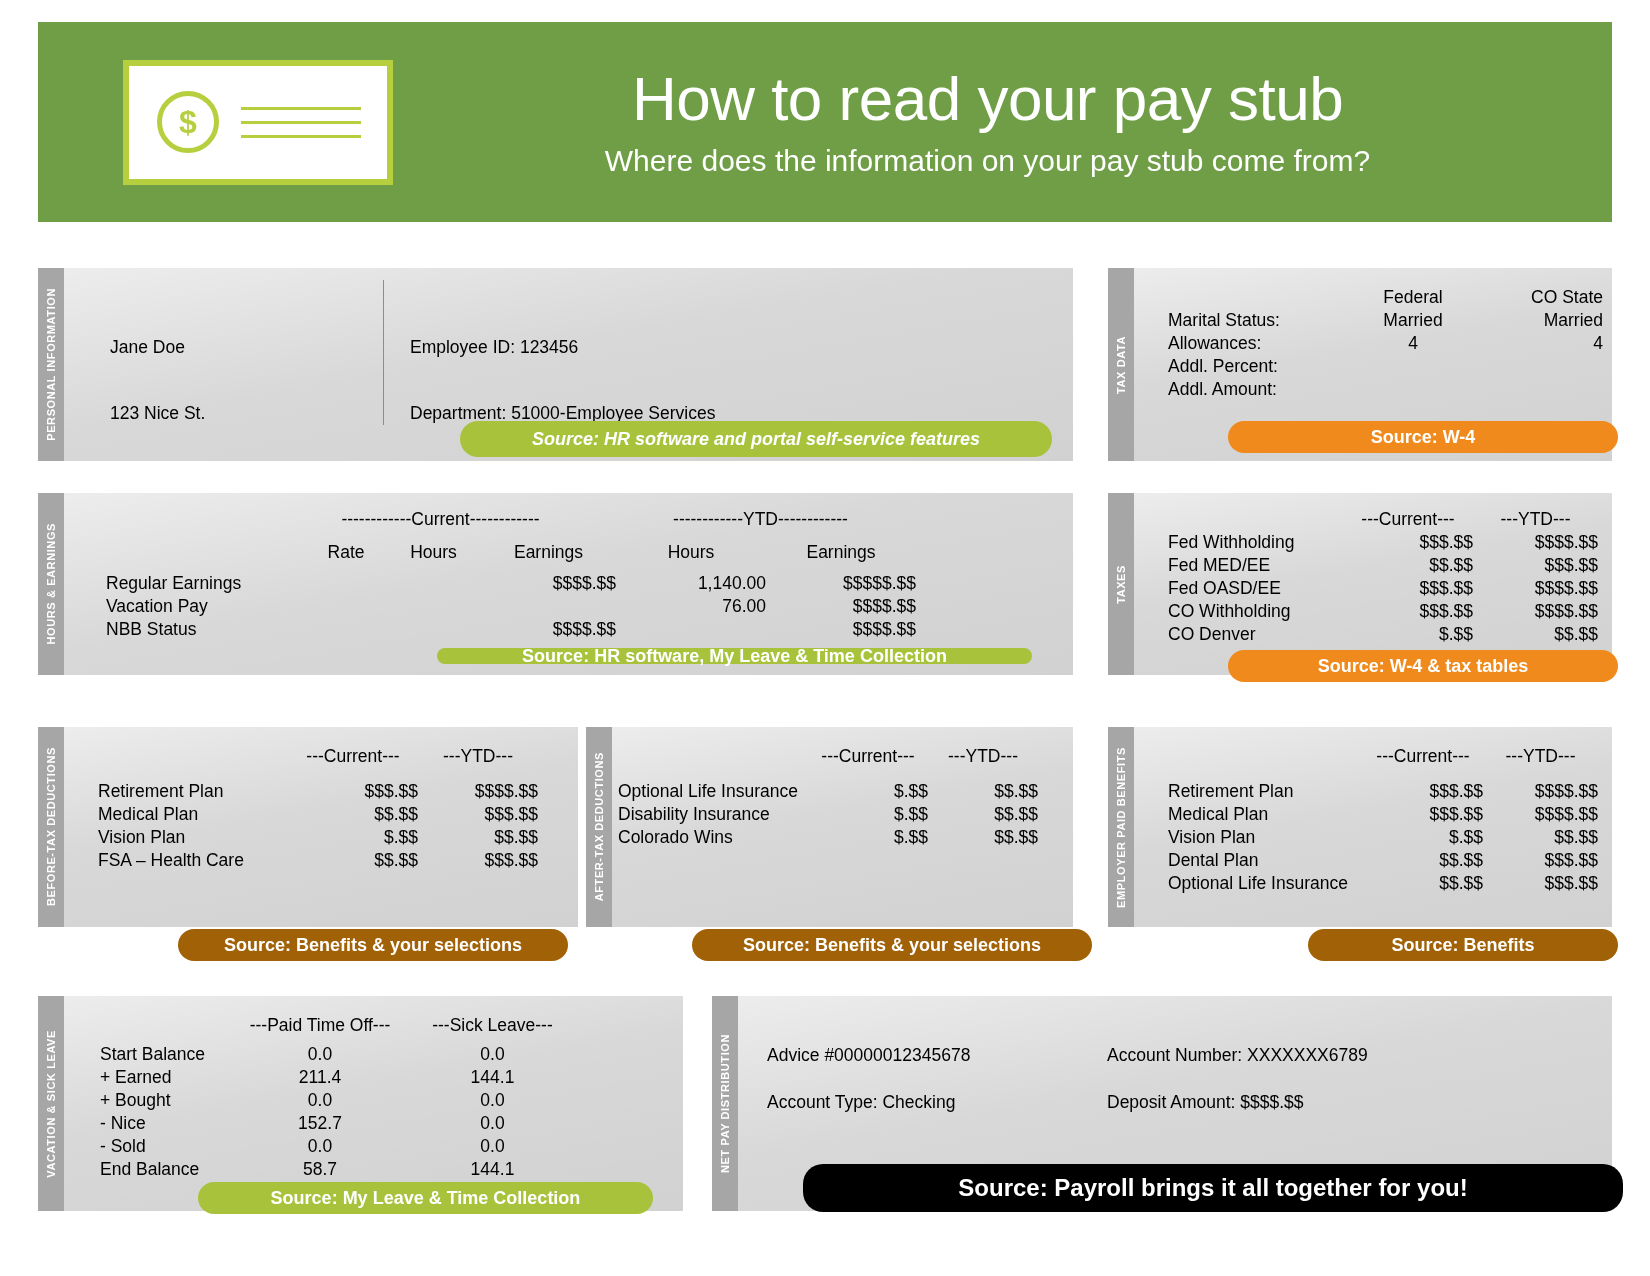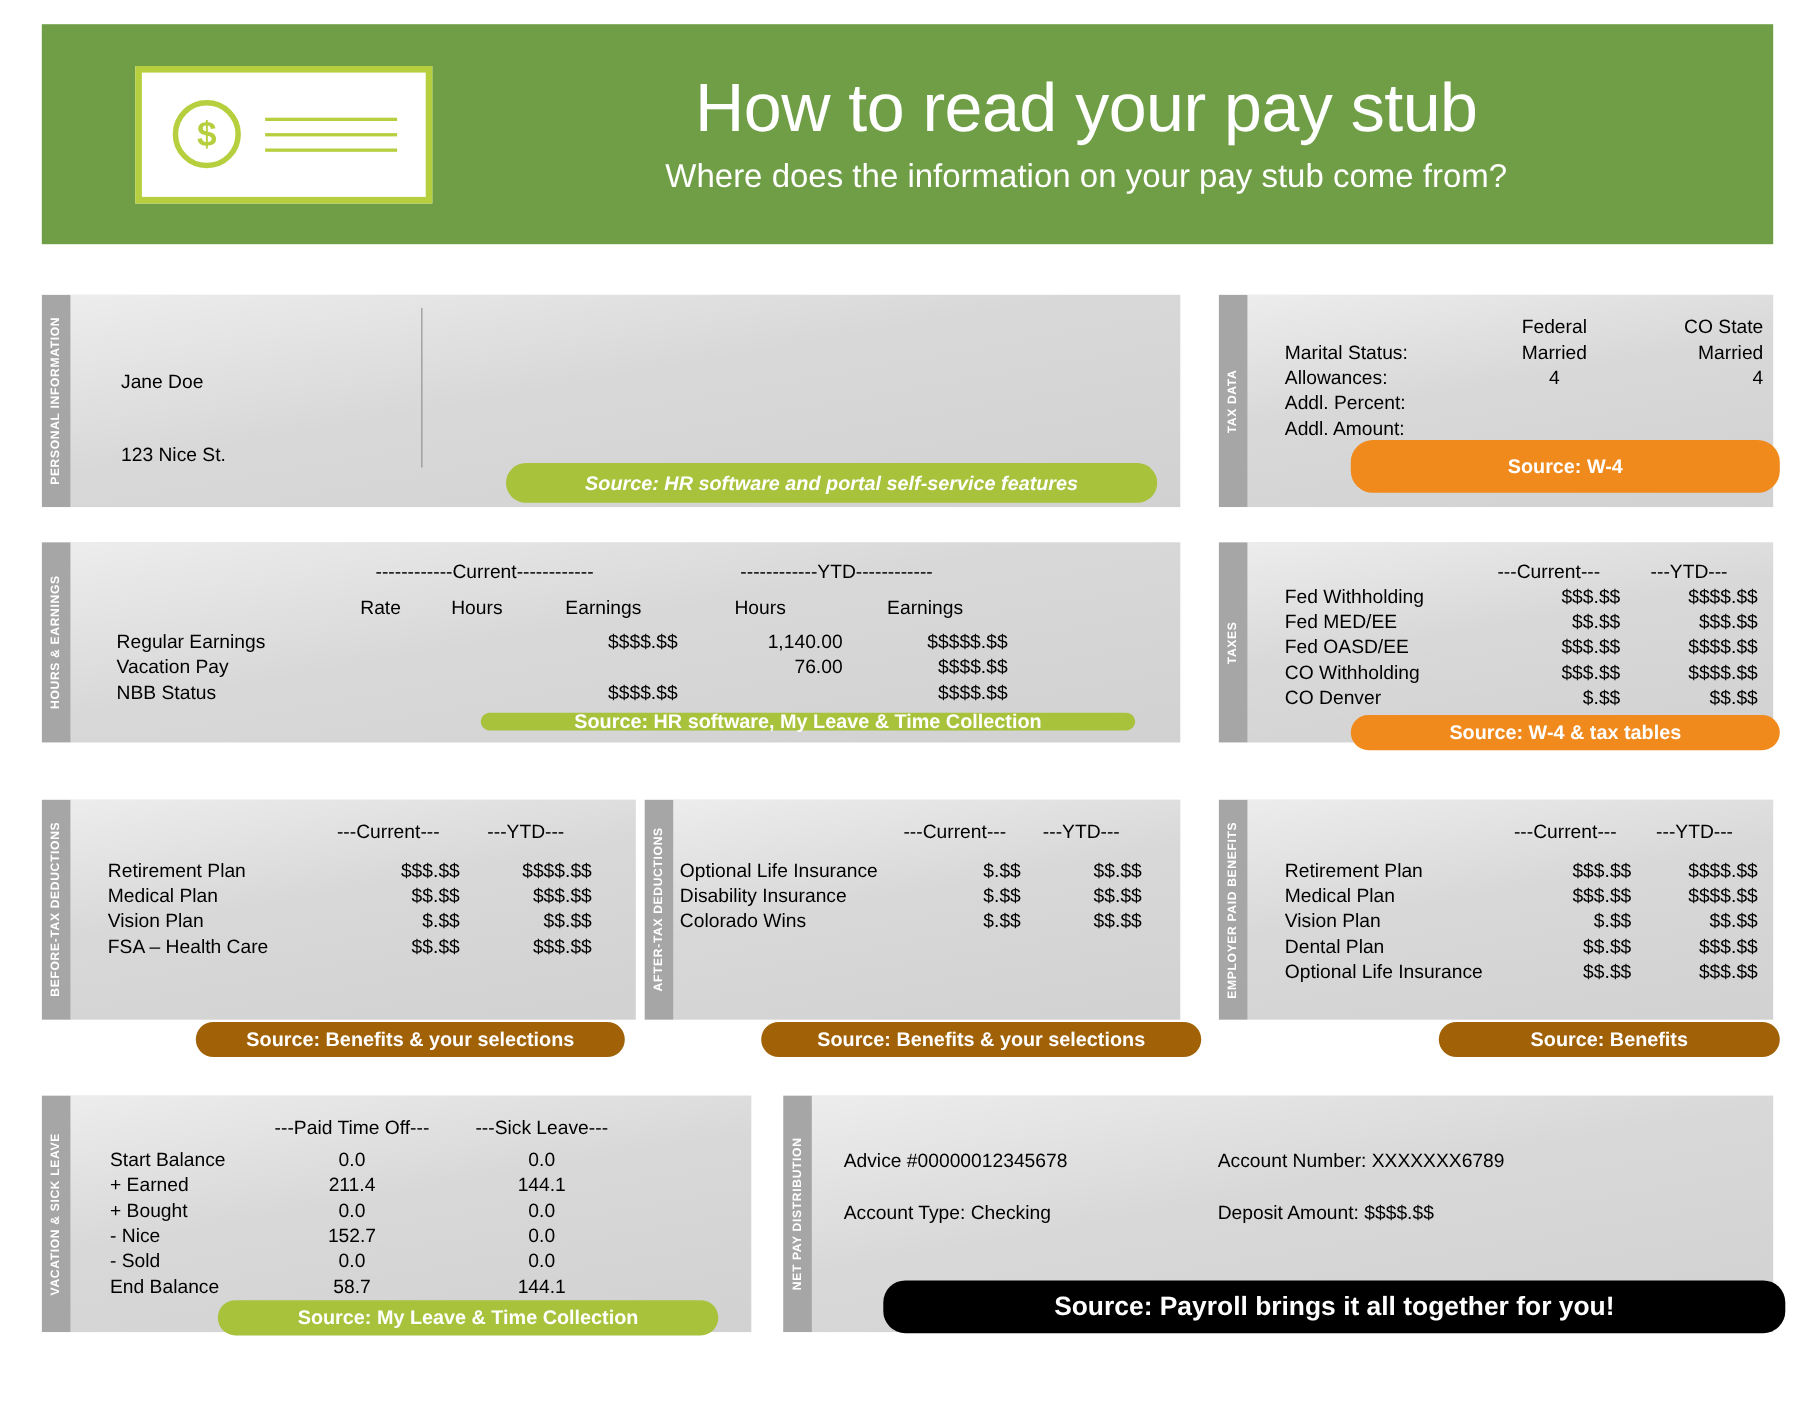--- a/index.html
+++ b/index.html
@@ -193,20 +193,27 @@
   <div class="vtab">
       <span>PERSONAL INFORMATION</span>
     </div>
   <div class="panel-body">
     <div class="divider-v" style="left:345px; top:12px; height:145px;"></div>
     <div class="abs txt" style="left:72px; top:24px;">
       <div>Jane Doe</div>
       <div>123 Nice St.</div>
       
     </div>
+    <div class="abs txt" style="left:372px; top:24px;">
+      <div>Employee ID: 123456</div>
+      <div>Department: 51000-Employee Services</div>
+      
+      
+      
+    </div>
   </div>
 </div>
 <div class="pill pill-green" style="left:460px; top:421px; width:592px; height:36px;font-style:italic;">Source: HR software and portal self-service features</div>
 
 <div class="panel" style="left:1108px; top:268px; width:504px; height:193px;">
   <div class="vtab">
       <span>TAX DATA</span>
     </div>
   <div class="panel-body">
     <table class="grid abs" style="left:60px; top:18px;">
@@ -233,21 +240,21 @@
       </tr>
       <tr>
         <td>Addl. Amount:</td>
         <td class="col-c"></td>
         <td class="col-r"></td>
       </tr>
     </tbody>
       </table>
   </div>
 </div>
-<div class="pill pill-orange" style="left:1228px; top:400px; width:390px; height:48px;">Source: W-4</div>
+<div class="pill pill-orange" style="left:1228px; top:421px; width:390px; height:32px;">Source: W-4</div>
 
 <div class="panel" style="left:38px; top:493px; width:1035px; height:182px;">
   <div class="vtab">
       <span>HOURS &amp; EARNINGS</span>
     </div>
   <div class="panel-body">
     <div class="abs txt" style="left:275px; top:15px; width:255px; text-align:center;">------------Current------------</div>
     <div class="abs txt" style="left:595px; top:15px; width:255px; text-align:center;">------------YTD------------</div>
     <table class="grid abs" style="left:68px; top:48px;">
       <tbody>

